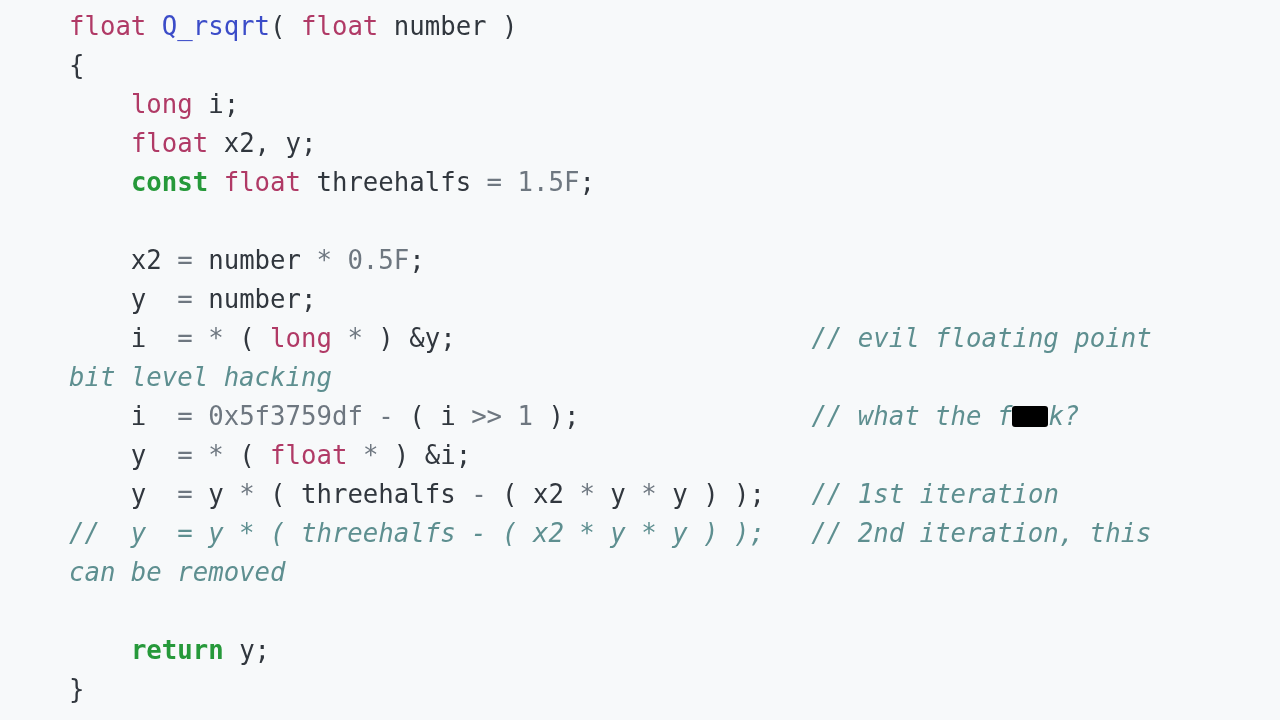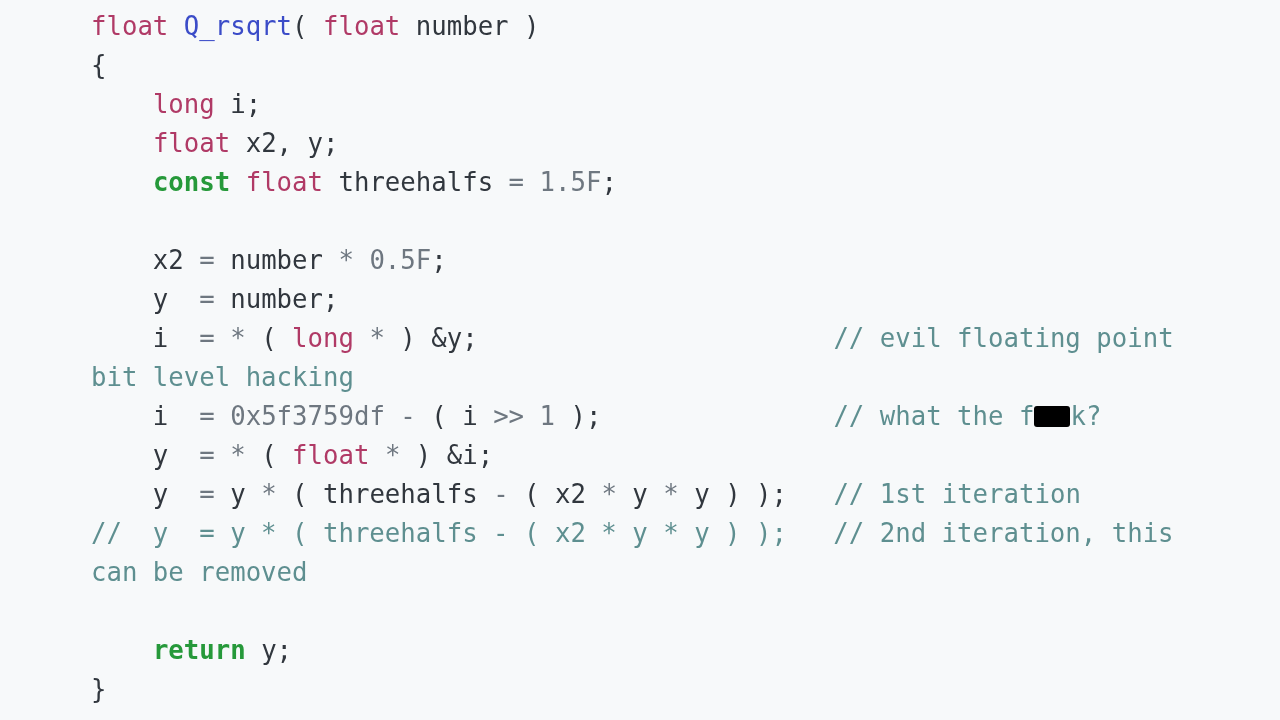--- a/index.html
+++ b/index.html
@@ -19,30 +19,30 @@
     width: 1280px;
     height: 720px;
     background: var(--bg);
     overflow: hidden;
   }
   .code-block {
     font-family: "DejaVu Sans Mono", "Liberation Mono", monospace;
     font-size: 25.7px;
     line-height: 39px;
     color: var(--plain);
-    padding: 7px 0 0 91px;
+    padding: 7px 0 0 69px;
     white-space: pre;
   }
   .line { height: 39px; }
   .seg-plain   { color: var(--plain); }
   .seg-type    { color: var(--type); }
   .seg-func    { color: var(--func); }
   .seg-decl    { color: var(--decl); font-weight: bold; margin-top: 32px; }
   .seg-lit     { color: var(--lit); }
-  .seg-comment { color: var(--comment); }
+  .seg-comment { color: var(--comment); font-style: italic; }
   .censor {
     display: inline-block;
     width: 36px;
     height: 21px;
     background: var(--censor);
     border-radius: 3px;
     vertical-align: -2px;
   }
 </style>
 </head>

